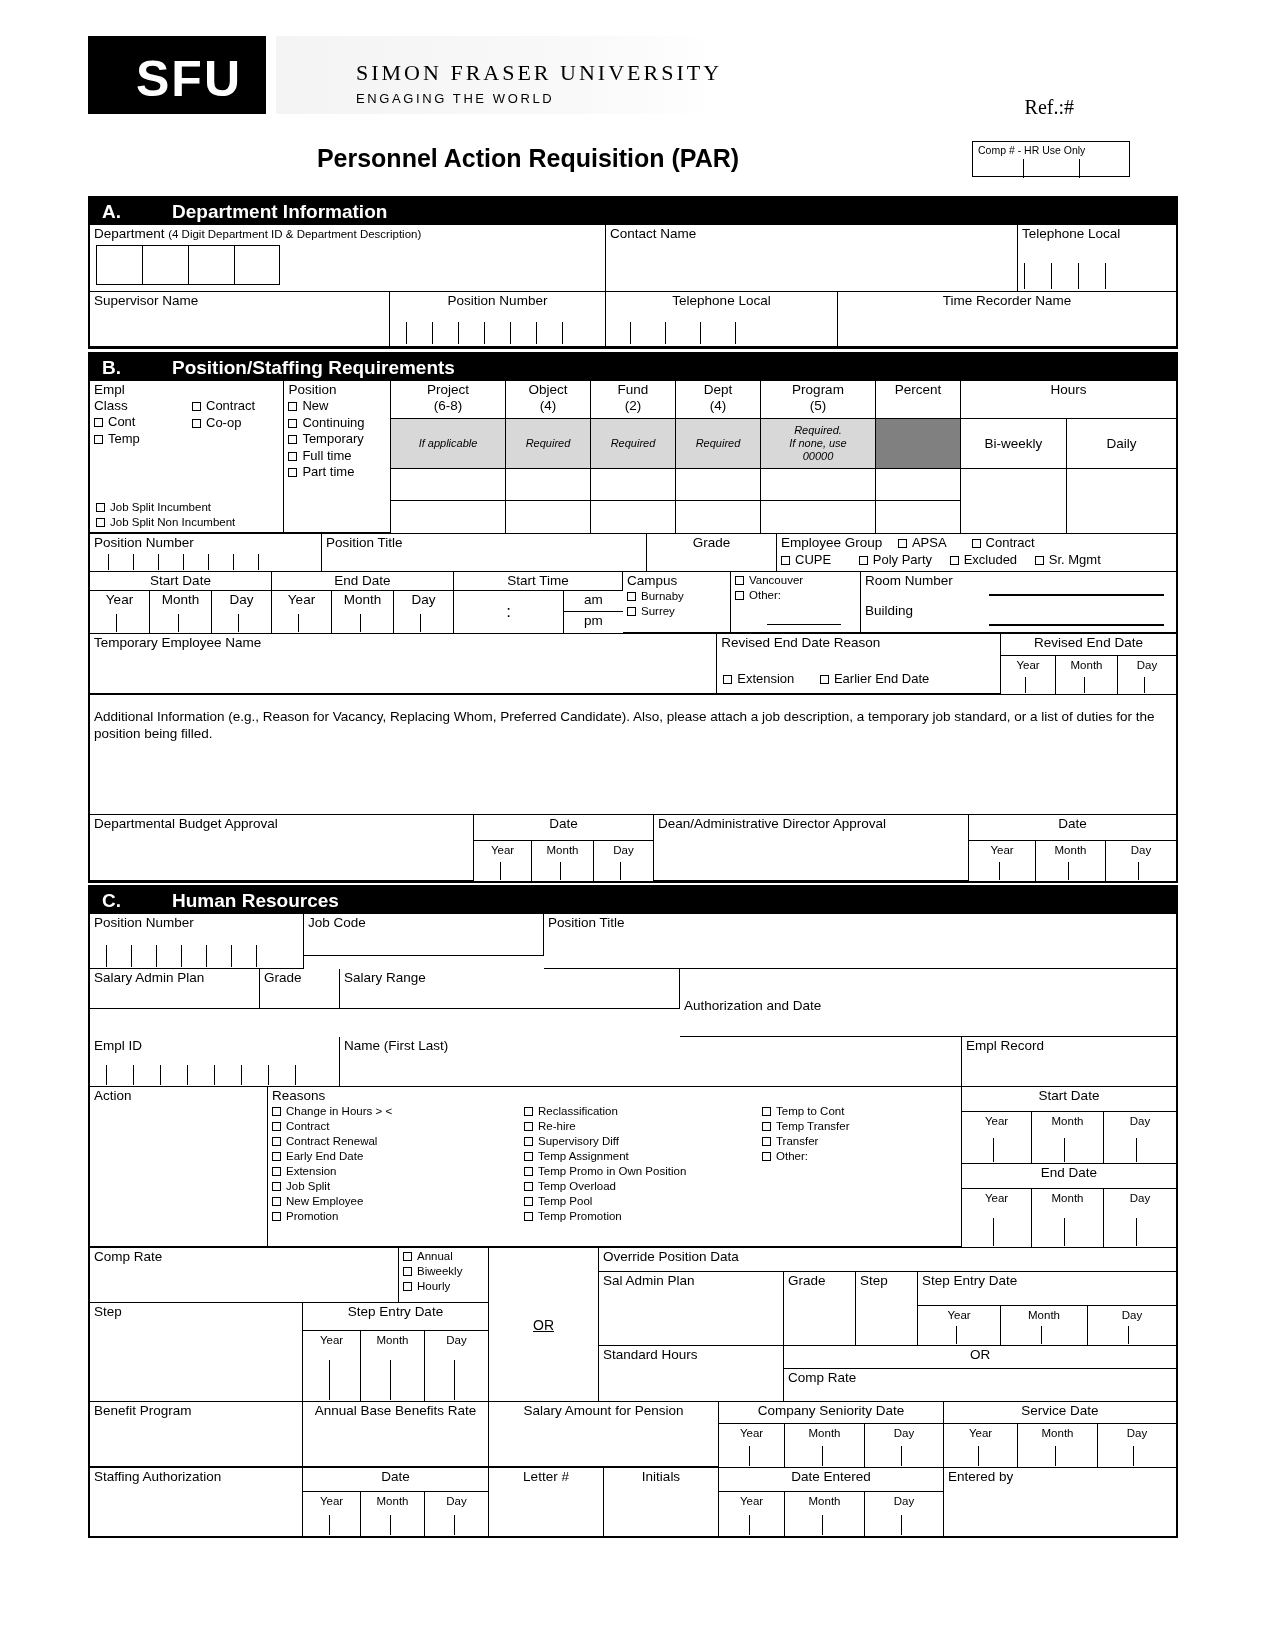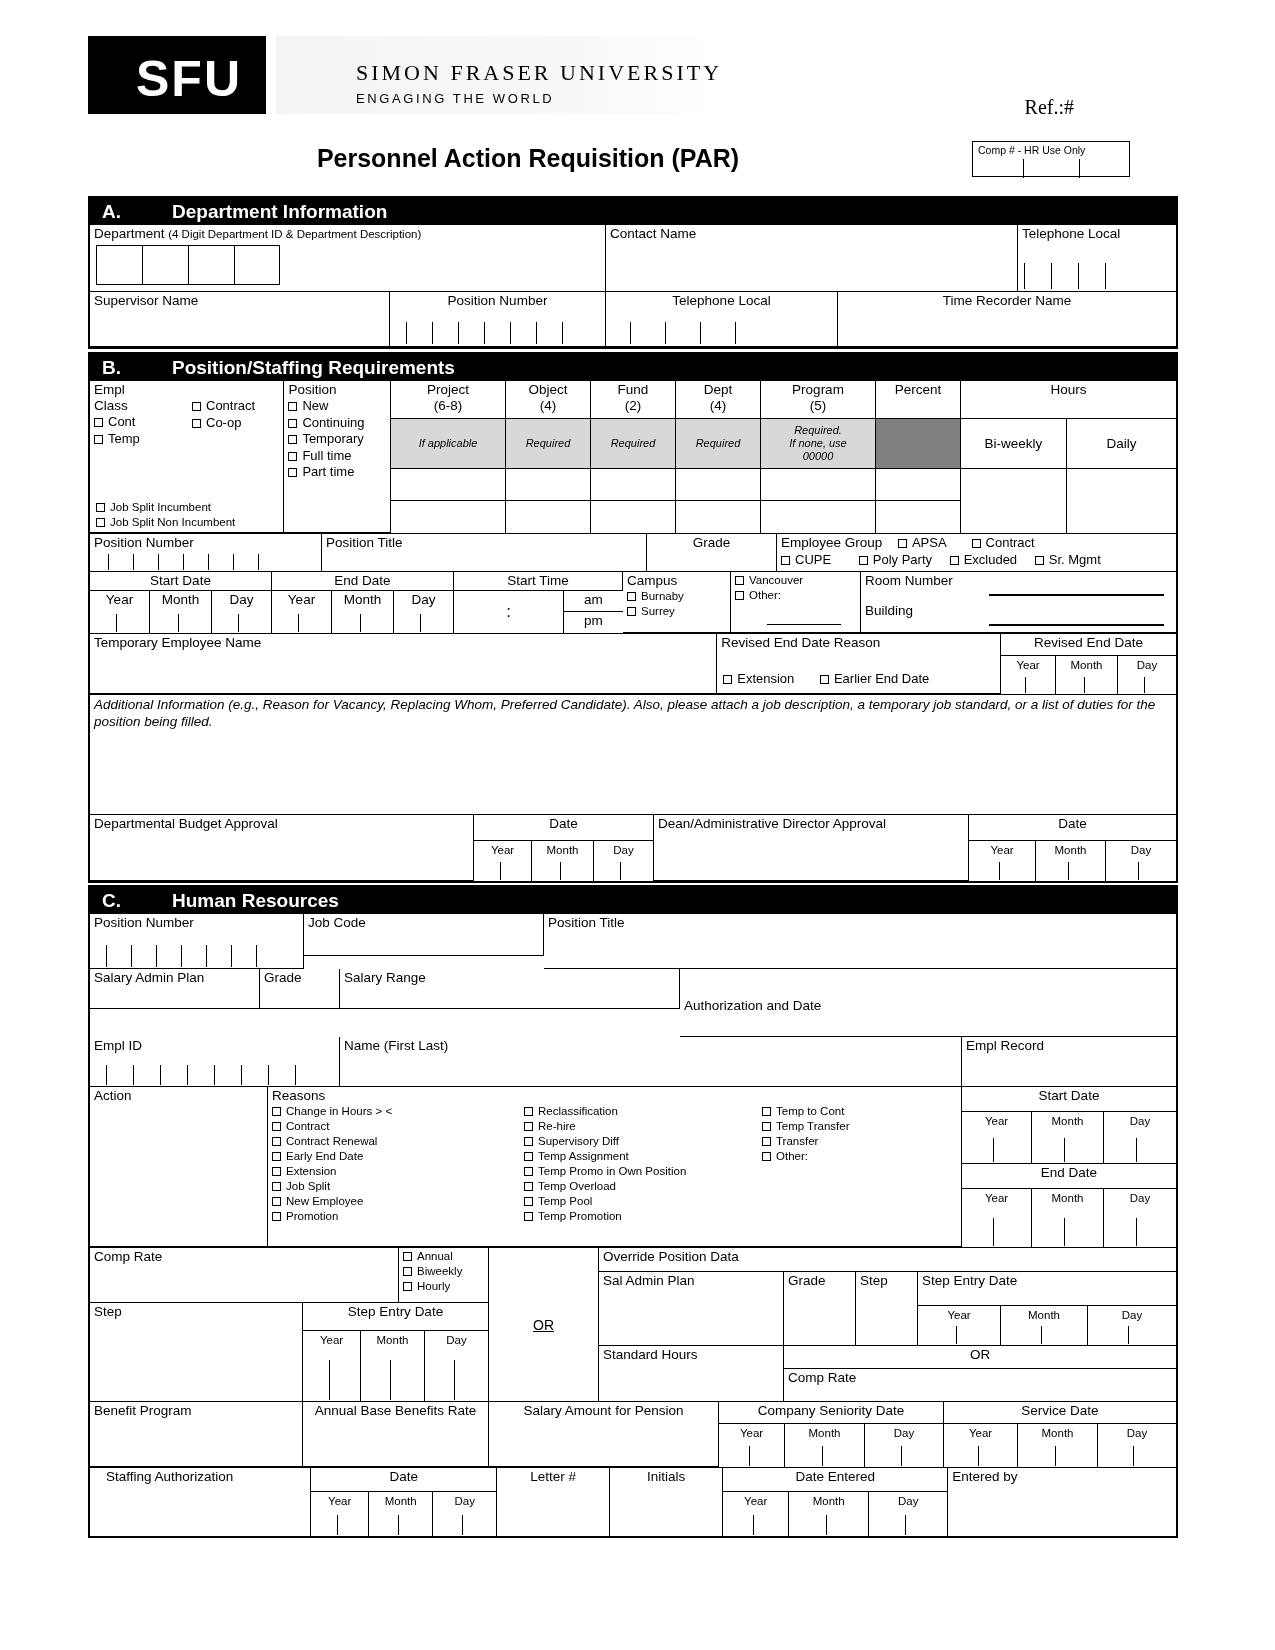--- a/index.html
+++ b/index.html
@@ -427,21 +427,21 @@
             <div class="comb" style="left:26px;bottom:1px;">
                 <i style="height:16px;"></i>
               </div>
           </div>
         </div>
       </div>
     </div>
 
     <div class="row" style="border-top:1.5px solid #000;">
       <div class="cell nr" style="width:1086px;height:120px;">
-        <div class="lab" style="white-space:normal;line-height:17px;padding-top:0;font-style:italic;">Additional Information (e.g., Reason for Vacancy, Replacing Whom, Preferred Candidate).  Also, please attach a job description, a temporary job standard, or a list of duties for the position being filled.</div>
+        <div class="lab" style="white-space:normal;line-height:17px;padding-top:12px;">Additional Information (e.g., Reason for Vacancy, Replacing Whom, Preferred Candidate).  Also, please attach a job description, a temporary job standard, or a list of duties for the position being filled.</div>
       </div>
     </div>
 
     <div class="row">
       <div class="cell" style="width:384px;height:66px;">
         <span class="lab">Departmental Budget Approval</span>
       </div>
       <div style="width:180px;">
         <div class="cell center" style="width:180px;height:26px;">
           <div class="lab c">Date</div>
@@ -808,21 +808,21 @@
           <div class="cell nr nb center" style="width:78px;height:43px;">
             <div class="lab c sm">Day</div>
             <div class="comb" style="left:35px;bottom:1px;">
                 <i style="height:20px;"></i>
               </div>
           </div>
         </div>
       </div>
     </div>
 
-    <div class="row" style="border-top:1.5px solid #000;padding-left:12px;">
+    <div class="row" style="border-top:1.5px solid #000;">
       <div class="cell nb" style="width:213px;height:68px;">
         <span class="lab">Staffing Authorization</span>
       </div>
       <div style="width:186px;">
         <div class="cell center" style="width:186px;height:24px;">
           <div class="lab c">Date</div>
         </div>
         <div class="row">
           <div class="cell nb center" style="width:58px;height:44px;">
             <div class="lab c sm">Year</div>

